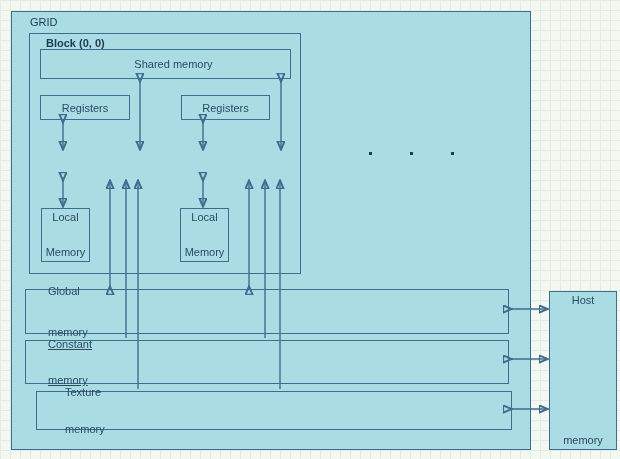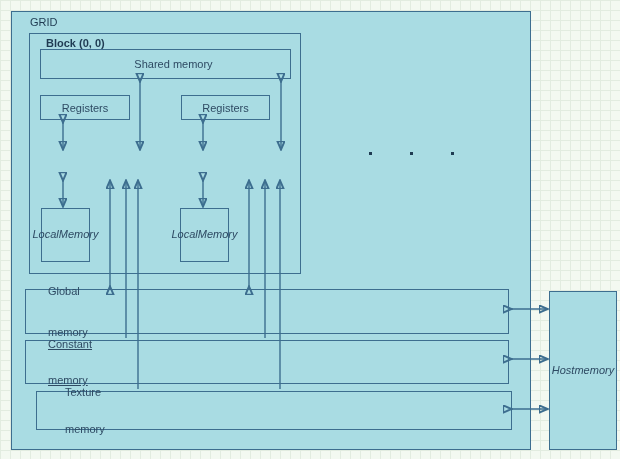--- a/index.html
+++ b/index.html
@@ -38,26 +38,25 @@
     font-size: 11px;
   }
   .box.centered {
     display: flex;
     align-items: center;
     justify-content: center;
     text-align: center;
   }
   .box.two-line {
     display: flex;
-    flex-direction: row;
+    flex-direction: column;
     align-items: center;
-    justify-content: center;
+    justify-content: space-between;
     line-height: 1.55;
     text-align: center;
-    font-style: italic;
   }
   .box.left-label {
     display: flex;
     flex-direction: column;
     align-items: flex-start;
     justify-content: center;
     line-height: 1.9;
     padding-left: 22px;
     gap: 20px;
   }

